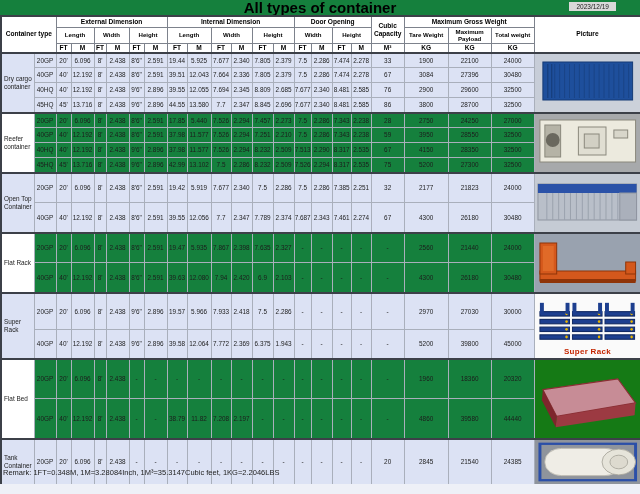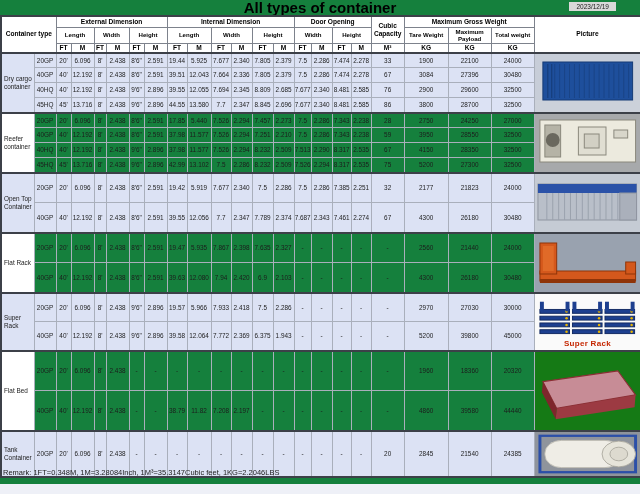--- a/index.html
+++ b/index.html
@@ -478,21 +478,21 @@
           <td>2.103</td>
           <td>-</td>
           <td>-</td>
           <td>-</td>
           <td>-</td>
           <td>-</td>
           <td>4300</td>
           <td>26180</td>
           <td>30480</td>
         </tr>
-        <tr class="shade section-start" style="height: 29px;">
+        <tr class="shade section-start" style="height: 37px;">
           <td class="name-cell" rowspan="2">Super Rack</td>
           <td>20GP</td>
           <td>20'</td>
           <td>6.096</td>
           <td>8'</td>
           <td>2.438</td>
           <td>9'6"</td>
           <td>2.896</td>
           <td>19.57</td>
           <td>5.966</td>

